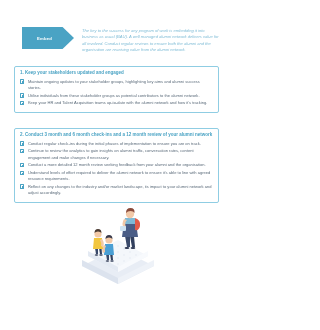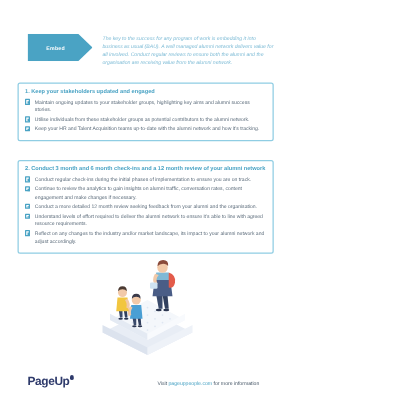--- a/index.html
+++ b/index.html
@@ -217,22 +217,14 @@
         <ellipse cx="34.5" cy="49" rx="1.8" ry="0.8" fill="#2a3550"></ellipse>
         <ellipse cx="39" cy="49" rx="1.8" ry="0.8" fill="#2a3550"></ellipse>
         <path d="M32,32 h8 l1,11 -10,0 z" fill="#f2c63f"></path>
         <path d="M40,33 q3,4 1,8 l-2,-1 q1,-3 -1,-6 z" fill="#f2c9a8"></path>
         <circle cx="36" cy="28" r="3.6" fill="#f2c9a8"></circle>
         <path d="M32.5,27 q0,-4 3.5,-4 q3.6,0 3.4,4 q-1,-1.6 -3.4,-1.6 q-2.4,0 -3.5,1.6 z" fill="#4a3a32"></path>
       </g>
     </svg>
   </div>
 
-  <div class="footer">
-    <div class="logo">
-      <span>PageUp</span><span class="logo-dot"></span>
-    </div>
-    <div class="footer-note">
-      <span>Visit </span><a href="#">pageuppeople.com</a><span> for more information</span>
-    </div>
-  </div>
 
 </div>
 
 </body></html>

